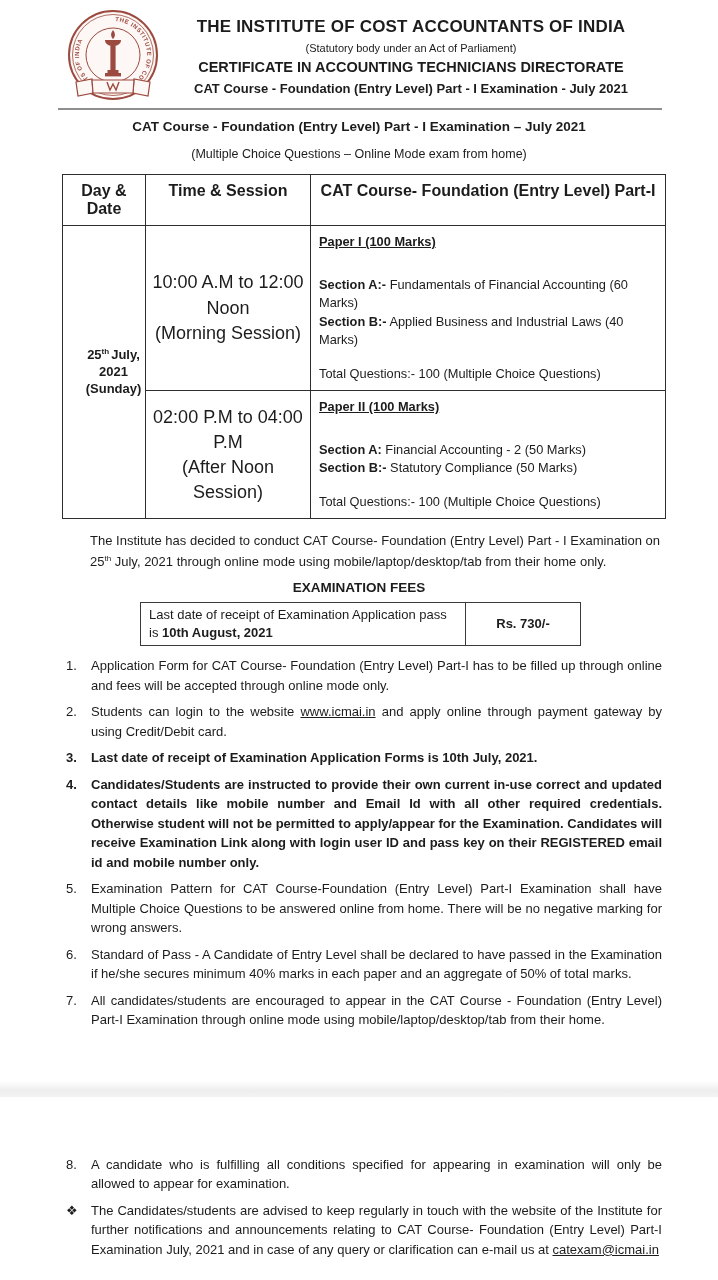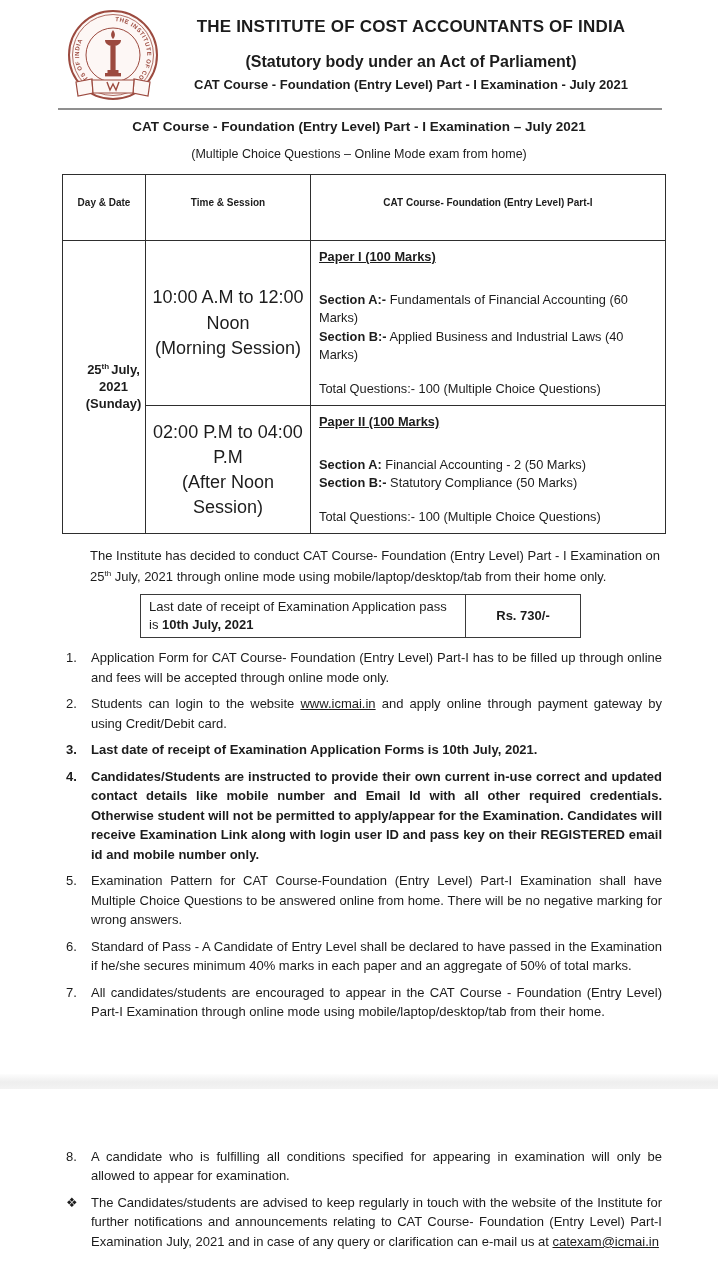--- a/index.html
+++ b/index.html
@@ -5,33 +5,33 @@
   html,body{margin:0;padding:0;background:#ffffff;}
   .page{
     width:718px;height:1280px;background:#ffffff;position:relative;overflow:hidden;
     font-family:"Liberation Sans", sans-serif;color:#1c1c1c;
   }
   
   .header{display:flex;align-items:flex-start;padding:8px 56px 0 66px;}
   .logo{width:94px;height:94px;flex:none;}
   .header-text{flex:1;text-align:center;padding-top:8px;line-height:1.3;}
   .h-org{font-size:17px;font-weight:bold;letter-spacing:.2px;}
-  .h-statutory{font-size:16px;font-weight:bold;margin-top:14px;}
+  .h-statutory{font-size:11px;font-weight:normal;margin-top:3px;}
   .h-directorate{font-size:14.5px;font-weight:bold;margin-top:3px;}
   .h-examline{font-size:13px;font-weight:bold;margin-top:4px;}
   .header-rule{border:0;border-top:2px solid #8f8f8f;margin:6px 56px 0 58px;}
   
   .title-block{text-align:center;margin-top:9px;}
   .badge{display:inline-block;background:#000;color:#fff;font-weight:bold;font-size:17px;padding:2px 10px;}
   .exam-title{font-size:13.5px;font-weight:bold;margin-top:6px;}
   .mode-note{font-size:12.5px;margin-top:13px;}
   
   table.tt{border-collapse:collapse;table-layout:fixed;width:603px;margin:13px 0 0 62px;}
   table.tt th,table.tt td{border:1px solid #2e2e2e;}
-  table.tt th{font-size:10px;font-weight:bold;height:42px;vertical-align:top;padding-top:22px;text-align:center;}
+  table.tt th{font-size:16px;font-weight:bold;height:42px;vertical-align:top;padding-top:7px;text-align:center;}
   .date-cell{text-align:center;vertical-align:middle;font-weight:bold;font-size:13px;line-height:1.3;padding-left:20px;}
   .date-cell sup{font-size:8px;margin-right:2px;}
   .time-cell{text-align:center;vertical-align:middle;font-size:18px;line-height:1.4;}
   .content-cell{vertical-align:top;padding:5px 6px 7px 8px;font-size:12.8px;line-height:1.45;}
   .row-morning{height:113px;}
   .row-afternoon{height:110px;}
   .paper{font-weight:bold;text-decoration:underline;margin:2px 0 24px 0;}
   .sec b{font-weight:bold;}
   .total{margin-top:15px;}
   
@@ -81,20 +81,21 @@
 
         <polygon points="10,74 26,71 27,85 12,88" fill="#fdf7f5" stroke="#9c4a3f" stroke-width="1.2"></polygon>
         <polygon points="84,74 68,71 67,85 82,88" fill="#fdf7f5" stroke="#9c4a3f" stroke-width="1.2"></polygon>
         <polygon points="26,72 68,72 67,85 27,85" fill="#fdf7f5" stroke="#9c4a3f" stroke-width="1.2"></polygon>
         <path d="M41 74 L44 82 L47 76 L50 82 L53 74" fill="none" stroke="#9c4a3f" stroke-width="1.4"></path>
       </svg>
     </div>
     <div class="header-text">
       <div class="h-org">THE INSTITUTE OF COST ACCOUNTANTS OF INDIA</div>
       <div class="h-statutory">(Statutory body under an Act of Parliament)</div>
+      <div class="h-directorate">CERTIFICATE IN ACCOUNTING TECHNICIANS DIRECTORATE</div>
       <div class="h-examline">CAT Course - Foundation (Entry Level) Part - I Examination - July 2021</div>
     </div>
   </div>
 
   <hr class="header-rule">
 
   <div class="title-block">
     <div class="exam-title">CAT Course - Foundation (Entry Level) Part - I Examination – July 2021</div>
     <div class="mode-note">(Multiple Choice Questions – Online Mode exam from home)</div>
   </div>
@@ -140,30 +141,31 @@
           <div class="sec"><b>Section A:</b><span> Financial Accounting - 2 (50 Marks)</span></div>
           <div class="sec"><b>Section B:-</b><span> Statutory Compliance (50 Marks)</span></div>
           <div class="total">Total Questions:- 100 (Multiple Choice Questions)</div>
         </td>
       </tr>
     </tbody>
   </table>
 
   <p class="intro"><span>The Institute has decided to conduct CAT Course- Foundation (Entry Level) Part - I Examination on 25</span><sup>th</sup><span> July, 2021 through online mode using mobile/laptop/desktop/tab from their home only.</span></p>
 
+  <div class="fees-heading">EXAMINATION FEES</div>
   <table class="fees">
     <colgroup>
         <col style="width:325px">
         <col style="width:115px">
       </colgroup>
     <tbody>
         <tr>
       <td class="fees-desc">
         <div>Last date of receipt of Examination Application pass</div>
-        <div><span>is </span><b>10th July, 2021</b></div>
+        <div><span>is </span><b>10th August, 2021</b></div>
       </td>
       <td class="fees-amt">Rs. 730/-</td>
     </tr>
   </tbody>
     </table>
 
   <div class="notes">
     <div class="note">
       <span class="num">1.</span>
       <div class="txt">Application Form for CAT Course- Foundation (Entry Level) Part-I has to be filled up through online and fees will be accepted through online mode only.</div>

